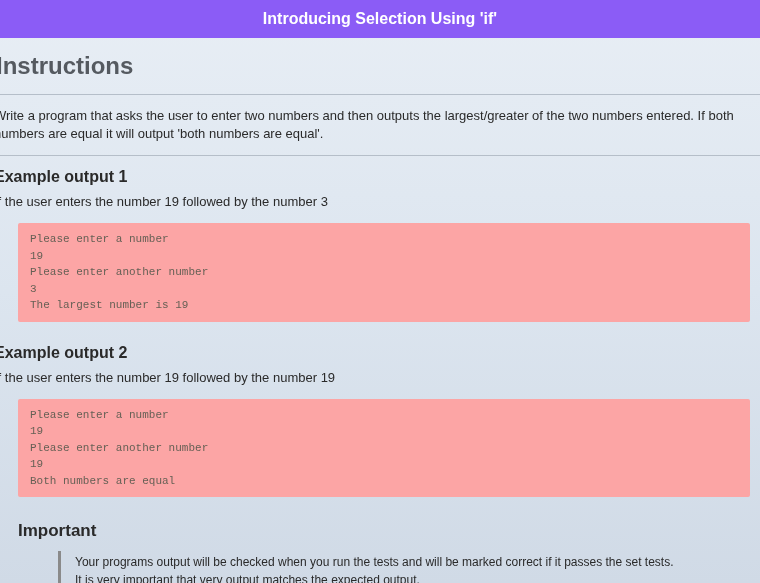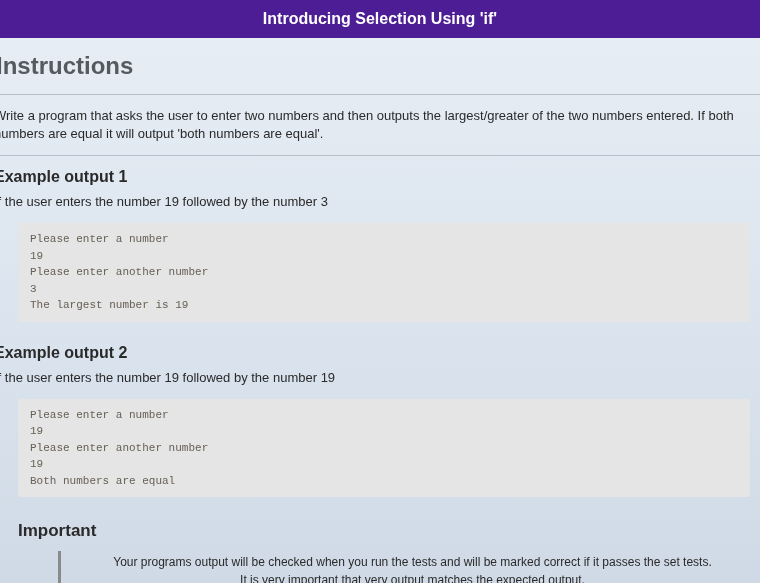--- a/index.html
+++ b/index.html
@@ -9,21 +9,21 @@
     }
     body {
       font-family: Arial, Helvetica, sans-serif;
       background: linear-gradient(to bottom, #e8eef5 0%, #dce5ef 50%, #d0dae6 100%);
       width: 760px;
       height: 583px;
       overflow: hidden;
       color: #2a2a2a;
     }
     .header-bar {
-      background: #4c1d95;
+      background: #8b5cf6;
       color: #ffffff;
       text-align: center;
       padding: 10px 0;
       font-size: 16px;
       font-weight: bold;
     }
     .content {
       padding: 0;
     }
     h1.instructions {
@@ -49,21 +49,21 @@
       padding: 12px 0 8px 0;
       margin-left: -6px;
     }
     .example-intro {
       font-size: 13px;
       color: #2a2a2a;
       padding: 0 0 14px 0;
       margin-left: -6px;
     }
     pre.code-block {
-      background: #e5e5e5;
+      background: #fca5a5;
       font-family: "Courier New", Courier, monospace;
       font-size: 11px;
       color: #666055;
       padding: 8px 12px;
       margin: 0 10px 10px 18px;
       line-height: 1.5;
       white-space: pre;
       border-radius: 2px;
     }
     .important-section {
@@ -78,21 +78,20 @@
     .important-box {
       border-left: 3px solid #8a8a8a;
       margin-left: 40px;
       padding: 2px 10px 2px 14px;
       font-size: 12px;
       line-height: 1.5;
       color: #2a2a2a;
     }
     .important-box .line {
       display: block;
-      text-align: center;
     }
     .bold {
       font-weight: normal;
     }
   </style>
 </head>
 <body>
 
 <div class="header-bar">
   <span>Introducing Selection Using 'if'</span>

